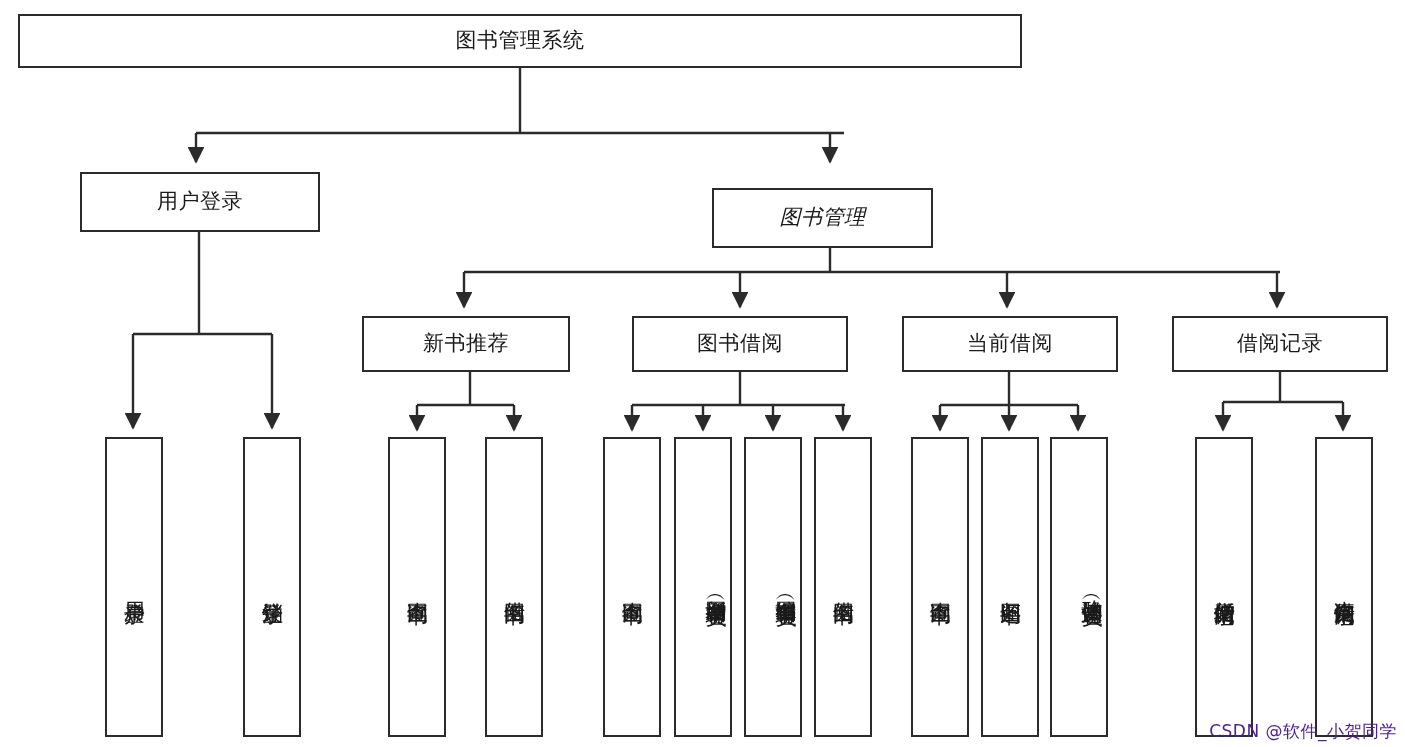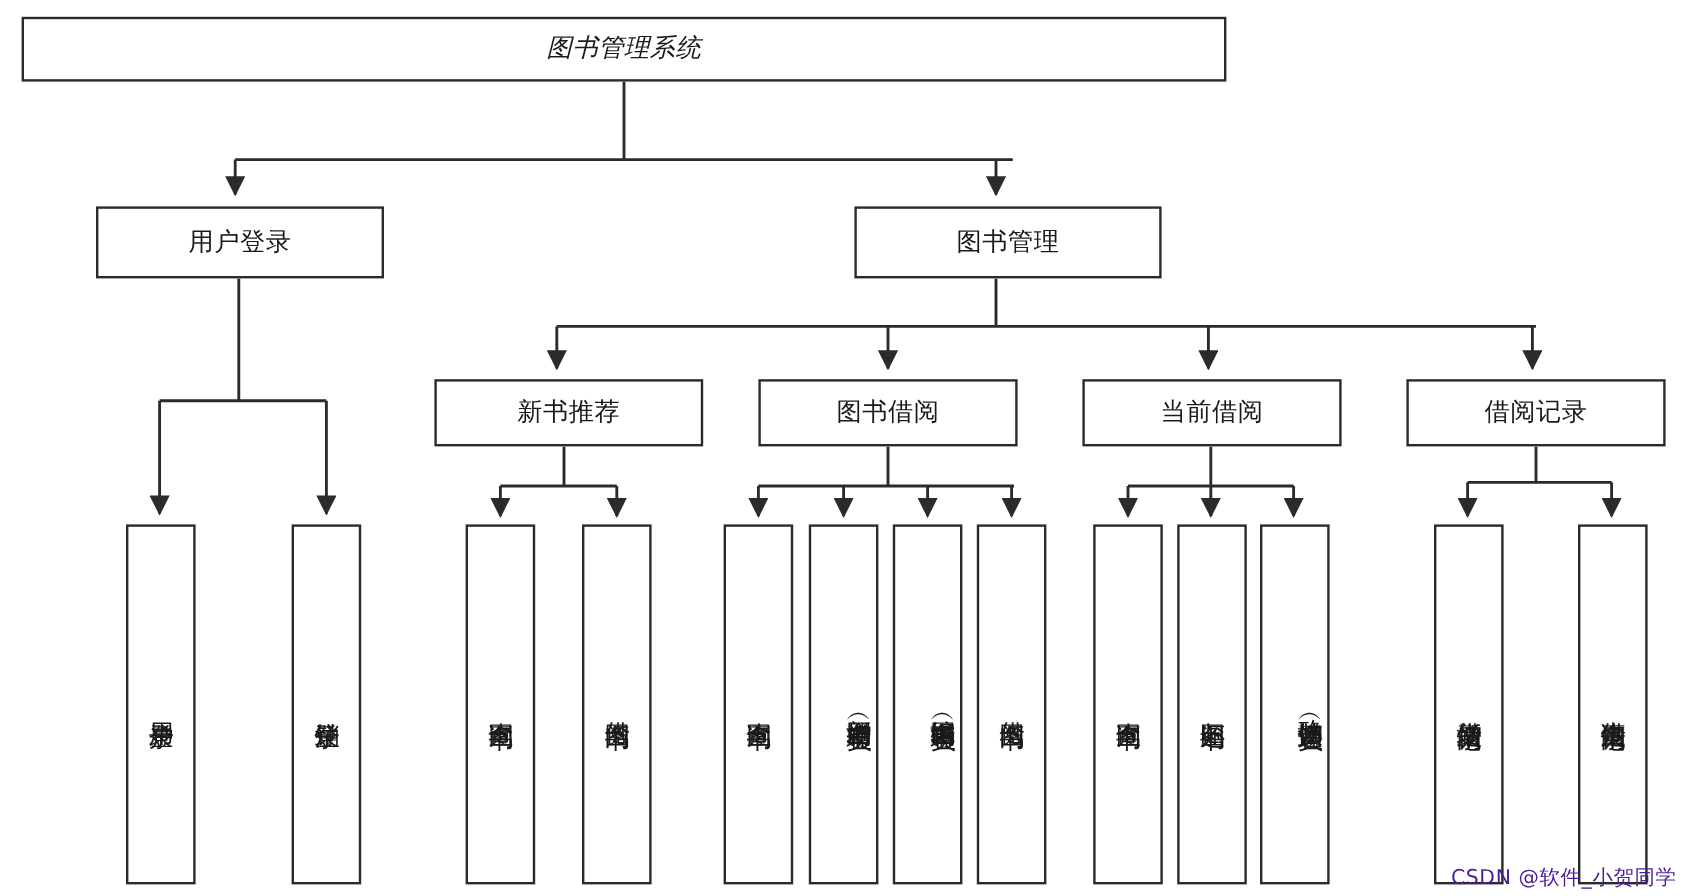--- a/index.html
+++ b/index.html
@@ -121,27 +121,27 @@
       <path d="M 1078 405 L 1078 430" marker-end="url(#arrow)"></path>
 
       <path d="M 1280 372 L 1280 402"></path>
       <path d="M 1223 402 L 1343 402"></path>
       <path d="M 1223 402 L 1223 430" marker-end="url(#arrow)"></path>
       <path d="M 1343 402 L 1343 430" marker-end="url(#arrow)"></path>
 
     </g>
   </svg>
 
-  <div class="node node-h node-root" style="left:18px; top:14px; width:1004px; height:54px;font-style:italic;">图书管理系统</div>
+  <div class="node node-h node-root" style="left:18px; top:14px; width:1004px; height:54px;">图书管理系统</div>
 
   <div class="node node-h" style="left:80px; top:172px; width:240px; height:60px;">用户登录</div>
 
-  <div class="node node-h" style="left:712px; top:172px; width:256px; height:60px;">图书管理</div>
+  <div class="node node-h" style="left:712px; top:188px; width:221px; height:60px;font-style:italic;">图书管理</div>
 
-  <div class="node node-h" style="left:362px; top:316px; width:224px; height:56px;">新书推荐</div>
+  <div class="node node-h" style="left:362px; top:316px; width:208px; height:56px;">新书推荐</div>
 
   <div class="node node-h" style="left:632px; top:316px; width:216px; height:56px;text-align:center;">图书借阅</div>
 
   <div class="node node-h" style="left:902px; top:316px; width:216px; height:56px;">当前借阅</div>
 
   <div class="node node-h" style="left:1172px; top:316px; width:216px; height:56px;">借阅记录</div>
 
   <div class="node node-v mid" style="left:105px; top:437px; width:58px; height:300px;">用户登录</div>
 
   <div class="node node-v mid" style="left:243px; top:437px; width:58px; height:300px;">注销登录</div>

